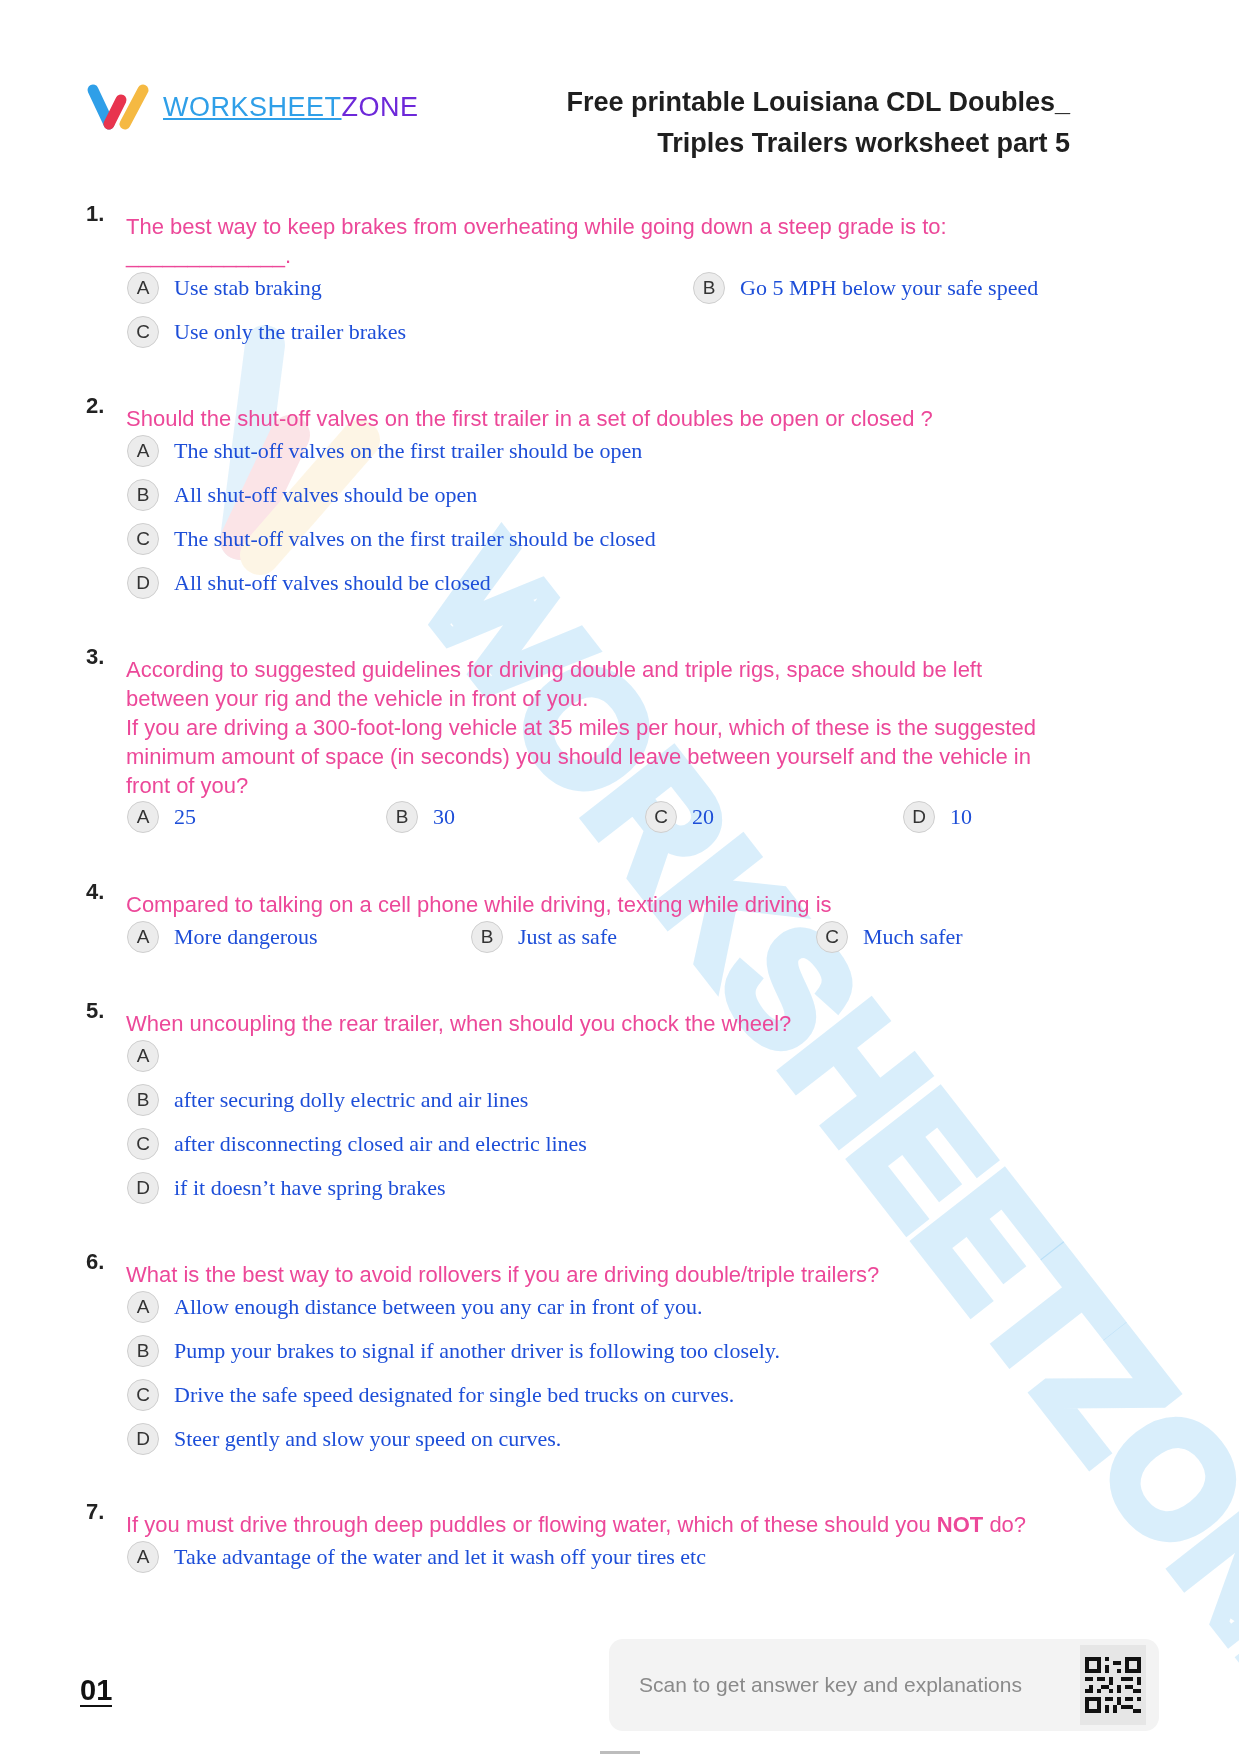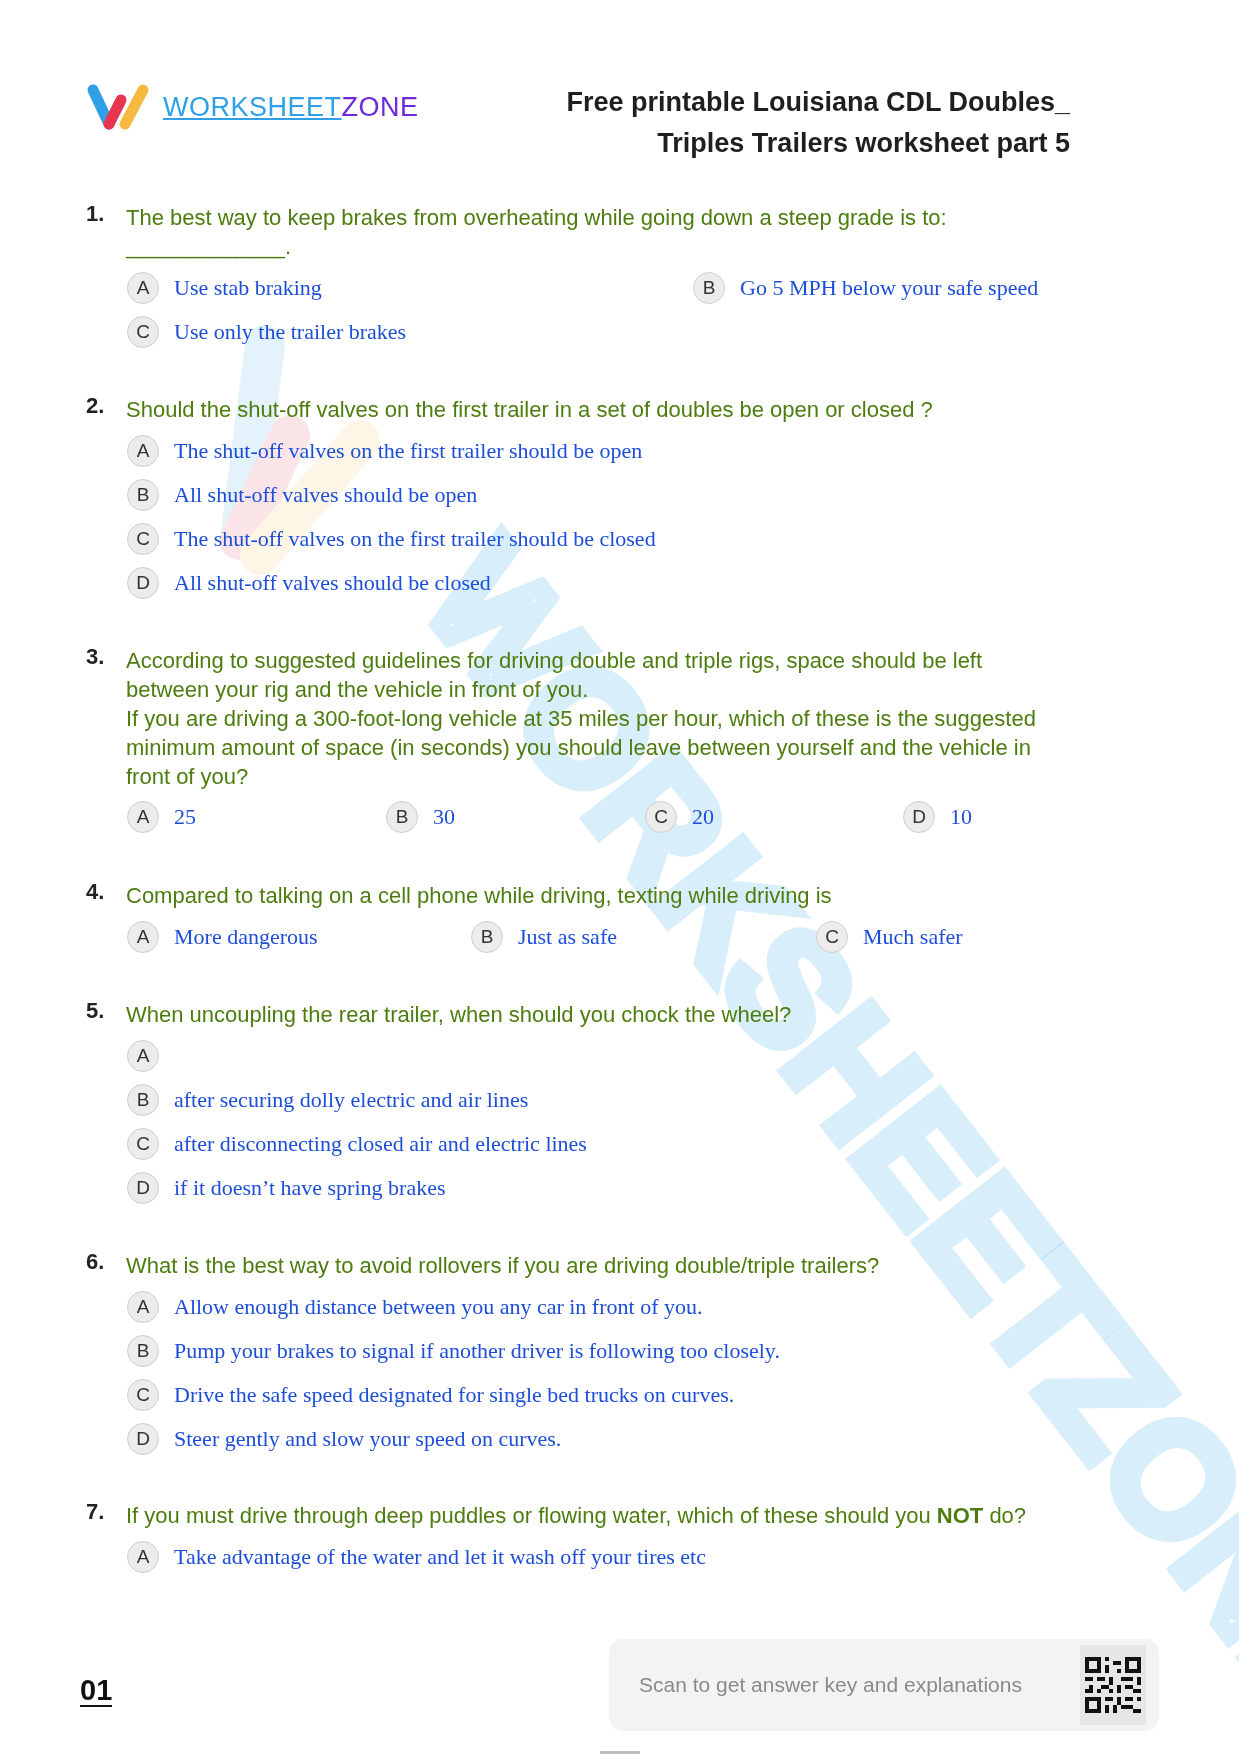--- a/index.html
+++ b/index.html
@@ -10,21 +10,21 @@
   .logo { position:absolute; left:85px; top:82px; height:50px; display:flex; align-items:center; }
   .logo-text { font-family:"Liberation Sans", sans-serif; font-size:27px; letter-spacing:0.5px; margin-left:12px; }
   .logo-text .w { color:#2f9fe8;text-decoration:underline; }
   .logo-text .z { color:#6d28d9;margin-top:36px; }
   .title { position:absolute; left:540px; width:530px; top:82px; text-align:right;
            font-family:"Liberation Sans", sans-serif; font-weight:bold; font-size:27px; line-height:41px; color:#1f1f1f; }
   .content { position:absolute; left:0; top:0; width:1239px; z-index:1; }
   .q { position:absolute; left:86px; width:1090px; }
   .q-num { position:absolute; left:0; top:0; font-weight:bold; font-size:22px; line-height:29px; color:#222;
            font-family:"Liberation Sans", sans-serif; }
-  .q-text { position:absolute; left:40px; top:4px; width:1050px; font-size:22px; line-height:29px; color:#4d7c0f;
+  .q-text { position:absolute; left:40px; top:13px; width:1050px; font-size:22px; line-height:29px; color:#ec4899;
             font-family:"Liberation Sans", sans-serif; }
   .q-text b { font-weight:bold;text-align:center; }
   .opt { position:absolute; display:flex; align-items:center; height:34px; }
   .badge { width:32px; height:32px; border-radius:50%; background:#ececec; border:1px solid #cfcfcf;
            box-sizing:border-box; display:flex; align-items:center; justify-content:center;
            font-size:19px; color:#333; font-family:"Liberation Sans", sans-serif; }
   .opt-text { margin-left:15px; font-size:22px; color:#1d4ed8; font-family:Liberation Serif, serif; white-space:nowrap; }
   .footer-num { position:absolute; left:80px; top:1675px; font-weight:bold; font-size:29px; color:#111;
                 font-family:"Liberation Sans", sans-serif; border-bottom:2px solid #111; line-height:30px; z-index:1; }
   .scan-box { position:absolute; left:609px; top:1639px; width:550px; height:92px; background:#f3f3f3;

